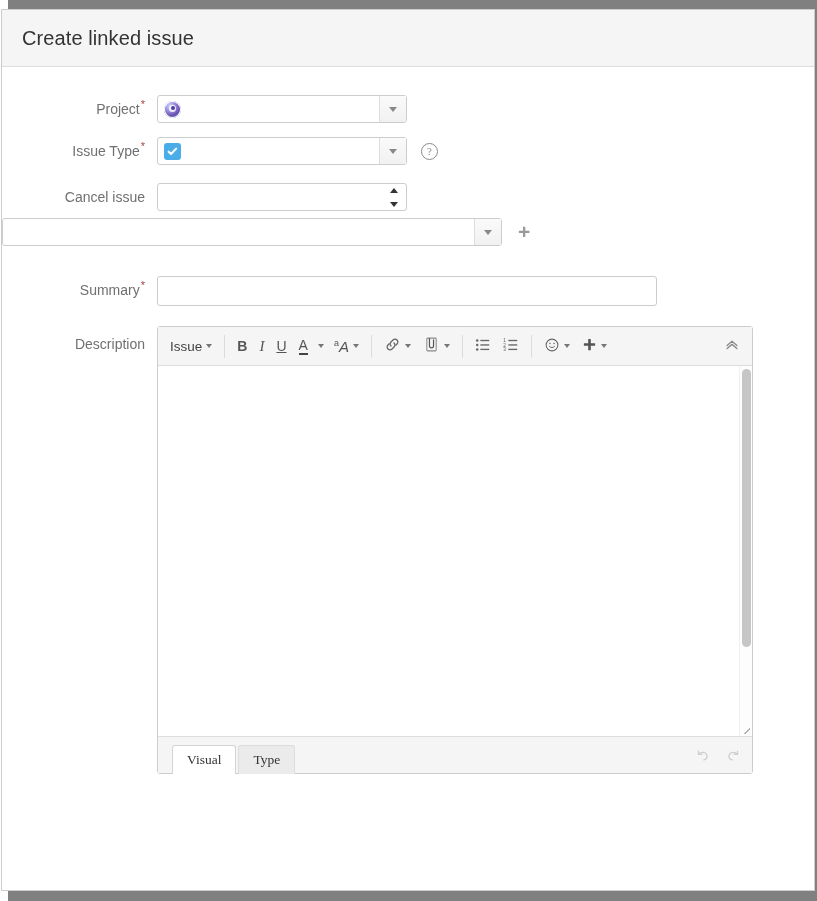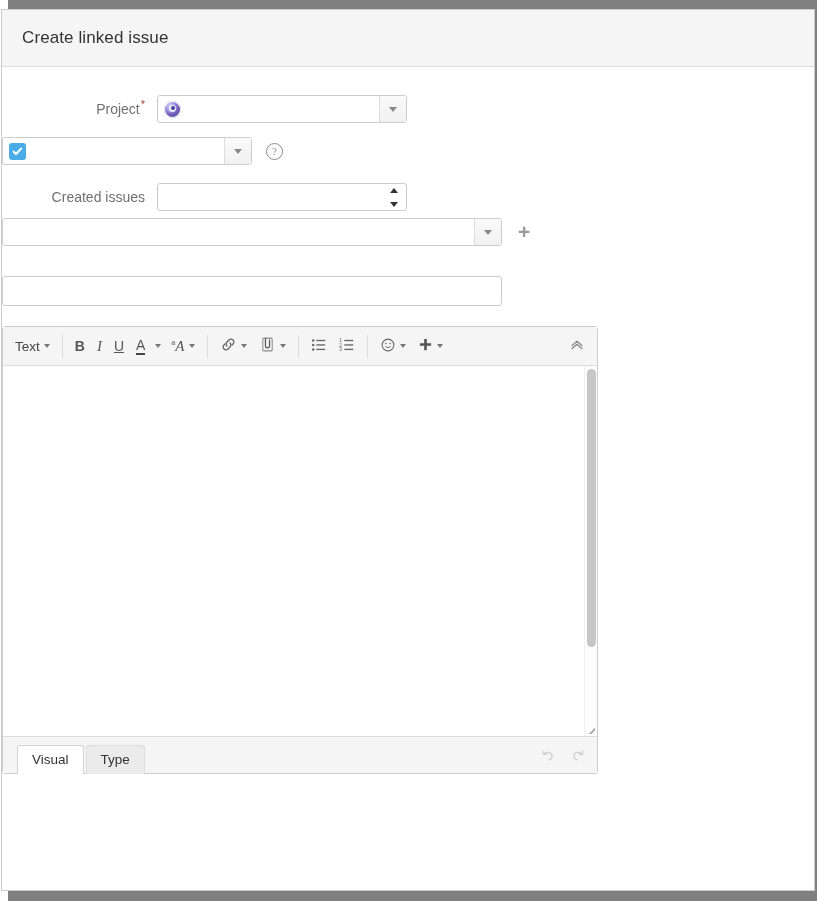--- a/index.html
+++ b/index.html
@@ -49,21 +49,21 @@
     height: 57px;
     background: #f5f5f5;
     border-bottom: 1px solid #dddddd;
     display: flex;
     align-items: center;
     padding: 0 20px;
     box-sizing: border-box;
     flex: 0 0 auto;
   }
   .dialog-title {
-    font-size: 17px;
+    font-size: 20px;
     color: #333333;
     font-weight: normal;
     letter-spacing: 0.1px;
   }
 
   .dialog-body {
     flex: 1 1 auto;
     background: #ffffff;
     padding: 28px 0 0 0;
     overflow: hidden;
@@ -309,21 +309,21 @@
   .tb-bold { font-weight: bold; font-size: 14px; }
   .tb-italic { font-style: italic; font-family: "Liberation Serif", serif; font-size: 15px; }
   .tb-underline { text-decoration: underline; font-size: 14px; }
   .tb-color {
     font-size: 14px;
     border-bottom: 2.5px solid #444444;
     line-height: 15px;
     padding-bottom: 0px;
   }
   .tb-fonteff {
-    font-family: Liberation Serif, serif;
+    font-family: Liberation Sans, sans-serif;
     font-style: italic;
     font-size: 15px;
   }
   .tb-fonteff sup { font-size: 9px; font-style: normal; }
   .tb-spacer { flex: 1 1 auto; }
   .tb-collapse { color: #8a8a8a; font-size: 13px; padding-right: 4px; }
 
   .editor-area {
     position: relative;
     height: 370px;
@@ -382,20 +382,21 @@
     padding: 0 14px;
     font-size: 13.5px;
     color: #333333;
     border: 1px solid #dddddd;
     border-bottom: none;
     border-radius: 3px 3px 0 0;
     background: #ebebeb;
     margin-right: 2px;
     position: relative;
     top: 1px;
+    font-family: Liberation Serif, serif;
   }
   .ed-tab.active {
     background: #ffffff;
     border-color: #d4d4d4;
   }
   .ed-footer-spacer { flex: 1 1 auto; }
   .undo-redo {
     display: flex;
     align-items: center;
     gap: 14px;
@@ -463,39 +464,42 @@
             <span class="project-avatar"></span>
           </div>
           <div class="combo-arrow">
             <span class="caret-down"></span>
           </div>
         </div>
       </div>
     </div>
 
     <div class="form-row" style="margin-bottom:18px">
+      <div class="field-label">
+        <span>Issue Type</span><span class="req">*</span>
+      </div>
       <div class="field-control">
         <div class="combo combo-issuetype">
           <div class="combo-field">
             <span class="task-icon">
               <svg width="11" height="11" viewBox="0 0 12 12" aria-hidden="true">
                 <path d="M1.8 6.2 L4.4 8.8 L10 2.9" stroke="#ffffff" stroke-width="2.2" fill="none" stroke-linecap="round" stroke-linejoin="round"></path>
               </svg>
             </span>
           </div>
           <div class="combo-arrow">
             <span class="caret-down"></span>
           </div>
         </div>
         <span class="help-icon">?</span>
       </div>
     </div>
 
     <div class="form-row" style="margin-bottom:7px">
-      <div class="field-label">Created issues</div>
+      <div class="field-label">Cancel issue</div>
       <div class="field-control">
         <div class="native-select">
           <span></span>
           <span class="spinner">
             <span class="spin-up"></span>
             <span class="spin-down"></span>
           </span>
         </div>
       </div>
     </div>
@@ -506,33 +510,37 @@
           <div class="combo-field"></div>
           <div class="combo-arrow">
             <span class="caret-down"></span>
           </div>
         </div>
         <span class="plus-add">+</span>
       </div>
     </div>
 
     <div class="form-row" style="margin-top:30px;margin-bottom:20px">
+      <div class="field-label">
+        <span>Summary</span><span class="req">*</span>
+      </div>
       <div class="field-control">
         <input class="text-input" type="text" value="" style="">
       </div>
     </div>
 
     <div class="form-row">
+      <div class="field-label" style="line-height:36px">Description</div>
       <div class="field-control">
 
         <div class="editor">
 
           <div class="editor-toolbar">
             <div class="tb-btn tb-style">
-              <span>Text</span>
+              <span>Issue</span>
               <span class="tb-caret"></span>
             </div>
 
             <div class="tb-sep"></div>
 
             <div class="tb-btn tb-bold">B</div>
             <div class="tb-btn tb-italic">I</div>
             <div class="tb-btn tb-underline">U</div>
             <div class="tb-btn">
               <span class="tb-color">A</span>

